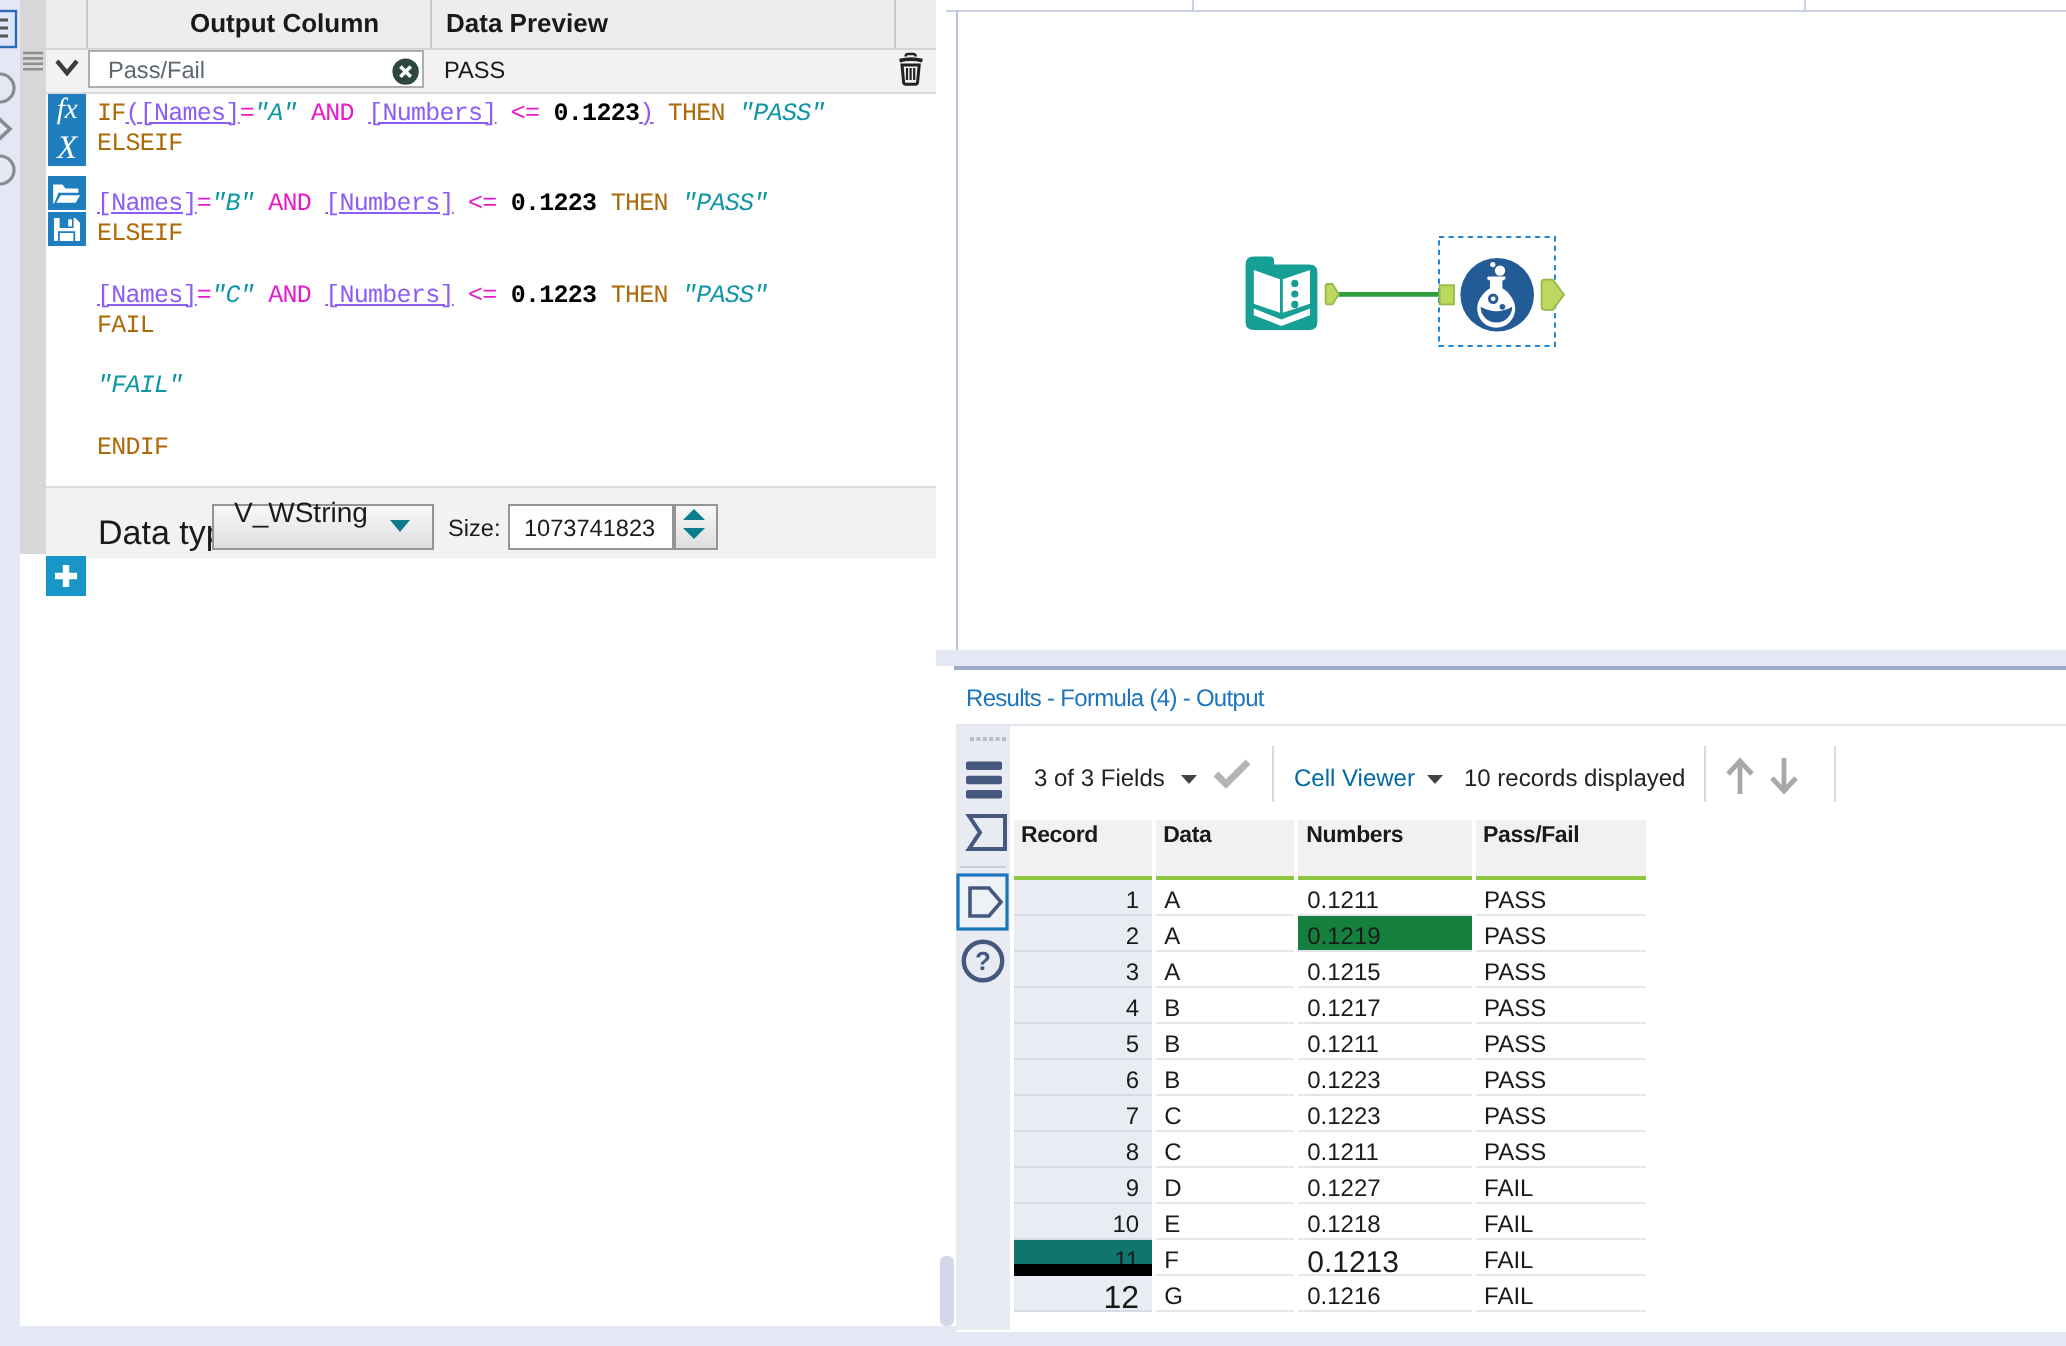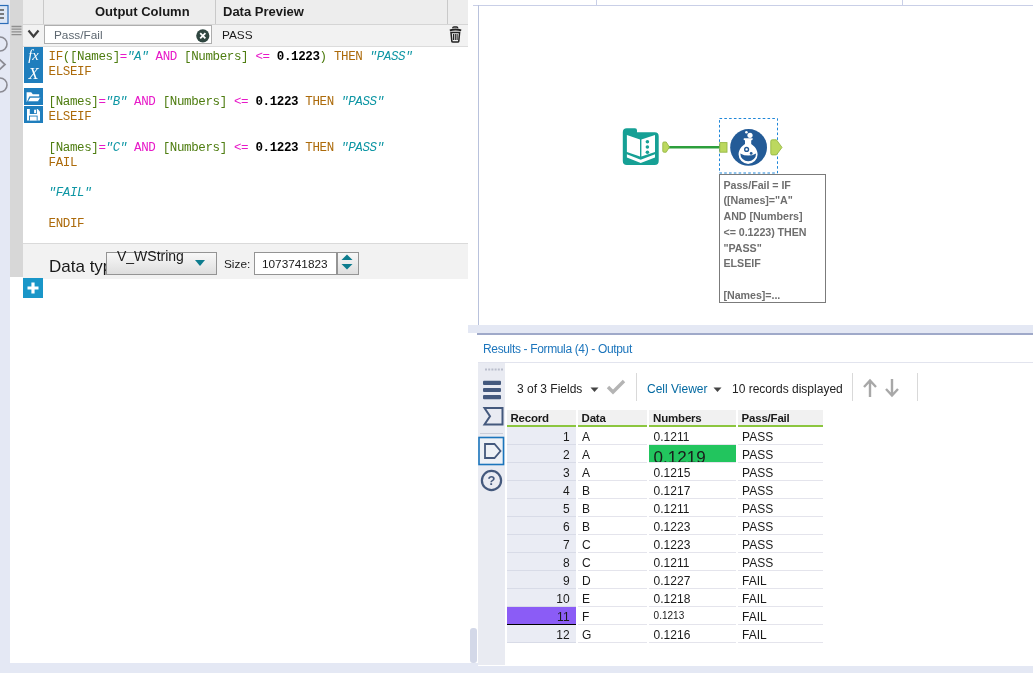--- a/index.html
+++ b/index.html
@@ -5,21 +5,21 @@
   html,body{margin:0;padding:0;}
   body{width:1033px;height:673px;overflow:hidden;background:#fff;
        font-family:"Liberation Sans", sans-serif;}
   .abs{position:absolute;}
   #app{position:relative;width:1033px;height:673px;background:#fff;}
   .lav{background:#e4e8f4;}
   .mono{font-family:"Liberation Mono", monospace;}
   
   .k{color:#ac6a0a;}
   .o{color:#e719c8;}
-  .f{color:#4d7c0f;}
+  .f{color:#8b5cf6;text-decoration:underline;}
   .n{color:#000;font-weight:bold;}
   .s{color:#0e96a4;font-style:italic;}
   #fml{font-size:12.5px;line-height:15.2px;letter-spacing:-0.37px;color:#333;white-space:pre;}
   .cell{overflow:hidden;white-space:nowrap;}
 </style>
 </head>
 <body>
 <div id="app">
 
   <div class="abs lav" style="left:0;top:0;width:10px;height:673px"></div>
@@ -155,29 +155,20 @@
 
     <circle cx="748.6" cy="147.4" r="18.4" fill="#235b97"></circle>
     <path d="M743.9 138.2 h8.8 v1.3 l-1.5 0.9 v3.7 c3.5 2.2 6.4 6 6.4 10.3 a9.5 9.5 0 0 1 -19 0 c0 -4.3 2.9 -8.1 6.4 -10.3 v-3.7 l-1.5 -0.9 z" fill="#fff"></path>
     <circle cx="750" cy="135.3" r="2.6" fill="#fff"></circle>
     <circle cx="746.4" cy="132.3" r="1.3" fill="#fff"></circle>
     <circle cx="746.6" cy="149.4" r="1.9" fill="none" stroke="#235b97" stroke-width="1.4"></circle>
     <circle cx="751.2" cy="153.4" r="1.4" fill="#235b97"></circle>
     <path d="M740.3 153.4 Q748.2 157.8 756.1 153.4 A7.9 7.9 0 0 1 740.3 153.4 z" fill="#235b97"></path>
   </svg>
 
-  <div class="abs" style="left:718.5px;top:173.5px;width:101px;height:124px;border:1px solid #7b7b7b;background:#fff;
-       font-size:10.7px;font-weight:bold;color:#6e6e6e;line-height:15.8px;padding:3px 0 0 4px;letter-spacing:-0.05px;white-space:pre">Pass/Fail = IF
-([Names]="A"
-AND [Numbers]
-&lt;= 0.1223) THEN
-"PASS"
-ELSEIF
-
-[Names]=...</div>
 
   <div class="abs" style="left:477px;top:333px;width:556px;height:1.5px;background:#9fa9c9"></div>
   <div class="abs" style="left:478px;top:334.5px;width:555px;height:331px;background:#fff"></div>
   <div class="abs" style="left:483px;top:341.5px;font-size:12px;letter-spacing:-0.35px;color:#1c75bc">Results - Formula (4) - Output</div>
   <div class="abs" style="left:478px;top:362px;width:555px;height:1px;background:#e2e4ee"></div>
 
   <div class="abs" style="left:478px;top:363px;width:27px;height:302px;background:#e9ebf2"></div>
   <svg class="abs" style="left:478px;top:363px" width="27" height="140" viewBox="0 0 27 140">
 
     <g fill="#b9bdcb">
@@ -220,36 +211,36 @@
     </svg>
   <div class="abs" style="left:732px;top:381.5px;font-size:12px;color:#222">10 records displayed</div>
   <div class="abs" style="left:852px;top:373px;width:1px;height:28px;background:#d9d9d9"></div>
   <svg class="abs" style="left:860px;top:377px" width="48" height="22" viewBox="0 0 48 22">
     <path d="M10 20 V4 M4 10 L10 3.5 L16 10" fill="none" stroke="#a8a8a8" stroke-width="2.4"></path>
     <path d="M32 2 V18 M26 12 L32 18.5 L38 12" fill="none" stroke="#a8a8a8" stroke-width="2.4"></path>
   </svg>
   <div class="abs" style="left:917px;top:373px;width:1px;height:28px;background:#d9d9d9"></div>
 
   <div id="tbl" class="abs" style="left:506.5px;top:410px;width:318px">
-<div style="display:flex;height:17px">
+<div style="display:flex;height:30px">
         <div class="cell" style="width:69.5px;background:#f1f1f1;border-bottom:2px solid #8cc63f;margin-right:2px;font-size:11.5px;font-weight:bold;color:#1a1a1a;padding:2px 0 0 4px;letter-spacing:-0.2px;box-sizing:border-box">Record</div>
         <div class="cell" style="width:70px;background:#f1f1f1;border-bottom:2px solid #8cc63f;margin-right:2px;font-size:11.5px;font-weight:bold;color:#1a1a1a;padding:2px 0 0 4px;letter-spacing:-0.2px;box-sizing:border-box">Data</div>
         <div class="cell" style="width:87px;background:#f1f1f1;border-bottom:2px solid #8cc63f;margin-right:2px;font-size:11.5px;font-weight:bold;color:#1a1a1a;padding:2px 0 0 4px;letter-spacing:-0.2px;box-sizing:border-box">Numbers</div>
         <div class="cell" style="width:85.5px;background:#f1f1f1;border-bottom:2px solid #8cc63f;margin-right:2px;font-size:11.5px;font-weight:bold;color:#1a1a1a;padding:2px 0 0 4px;letter-spacing:-0.2px;box-sizing:border-box">Pass/Fail</div>
       </div>
 <div style="display:flex;height:18px">
         <div class="cell" style="width:69.5px;background:#eaecf4;border-bottom:1px solid #d8dbe7;margin-right:2px;font-size:12px;color:#1a1a1a;text-align:right;padding:2.5px 6px 0 0;box-sizing:border-box">1</div>
         <div class="cell" style="width:70px;background:#fff;border-bottom:1px solid #e4e4ec;margin-right:2px;font-size:12px;color:#1a1a1a;padding:2.5px 0 0 4.5px;box-sizing:border-box">A</div>
         <div class="cell" style="width:87px;background:#fff;border-bottom:1px solid #e4e4ec;margin-right:2px;font-size:12px;color:#1a1a1a;padding:2.5px 0 0 4.5px;box-sizing:border-box">0.1211</div>
         <div class="cell" style="width:85.5px;background:#fff;border-bottom:1px solid #e4e4ec;margin-right:2px;font-size:12px;color:#1a1a1a;padding:2.5px 0 0 4.5px;box-sizing:border-box">PASS</div>
       </div>
 <div style="display:flex;height:18px">
         <div class="cell" style="width:69.5px;background:#eaecf4;border-bottom:1px solid #d8dbe7;margin-right:2px;font-size:12px;color:#1a1a1a;text-align:right;padding:2.5px 6px 0 0;box-sizing:border-box">2</div>
         <div class="cell" style="width:70px;background:#fff;border-bottom:1px solid #e4e4ec;margin-right:2px;font-size:12px;color:#1a1a1a;padding:2.5px 0 0 4.5px;box-sizing:border-box">A</div>
-        <div class="cell" style="width:87px;background:#22c55e;border-bottom:1px solid #e4e4ec;margin-right:2px;font-size:17px;color:#1a1a1a;padding:2.5px 0 0 4.5px;box-sizing:border-box">0.1219</div>
+        <div class="cell" style="width:87px;background:#15803d;border-bottom:1px solid #e4e4ec;margin-right:2px;font-size:12px;color:#1a1a1a;padding:2.5px 0 0 4.5px;box-sizing:border-box">0.1219</div>
         <div class="cell" style="width:85.5px;background:#fff;border-bottom:1px solid #e4e4ec;margin-right:2px;font-size:12px;color:#1a1a1a;padding:2.5px 0 0 4.5px;box-sizing:border-box">PASS</div>
       </div>
 <div style="display:flex;height:18px">
         <div class="cell" style="width:69.5px;background:#eaecf4;border-bottom:1px solid #d8dbe7;margin-right:2px;font-size:12px;color:#1a1a1a;text-align:right;padding:2.5px 6px 0 0;box-sizing:border-box">3</div>
         <div class="cell" style="width:70px;background:#fff;border-bottom:1px solid #e4e4ec;margin-right:2px;font-size:12px;color:#1a1a1a;padding:2.5px 0 0 4.5px;box-sizing:border-box">A</div>
         <div class="cell" style="width:87px;background:#fff;border-bottom:1px solid #e4e4ec;margin-right:2px;font-size:12px;color:#1a1a1a;padding:2.5px 0 0 4.5px;box-sizing:border-box">0.1215</div>
         <div class="cell" style="width:85.5px;background:#fff;border-bottom:1px solid #e4e4ec;margin-right:2px;font-size:12px;color:#1a1a1a;padding:2.5px 0 0 4.5px;box-sizing:border-box">PASS</div>
       </div>
 <div style="display:flex;height:18px">
         <div class="cell" style="width:69.5px;background:#eaecf4;border-bottom:1px solid #d8dbe7;margin-right:2px;font-size:12px;color:#1a1a1a;text-align:right;padding:2.5px 6px 0 0;box-sizing:border-box">4</div>
@@ -287,26 +278,26 @@
         <div class="cell" style="width:87px;background:#fff;border-bottom:1px solid #e4e4ec;margin-right:2px;font-size:12px;color:#1a1a1a;padding:2.5px 0 0 4.5px;box-sizing:border-box">0.1227</div>
         <div class="cell" style="width:85.5px;background:#fff;border-bottom:1px solid #e4e4ec;margin-right:2px;font-size:12px;color:#1a1a1a;padding:2.5px 0 0 4.5px;box-sizing:border-box">FAIL</div>
       </div>
 <div style="display:flex;height:18px">
         <div class="cell" style="width:69.5px;background:#eaecf4;border-bottom:1px solid #d8dbe7;margin-right:2px;font-size:12px;color:#1a1a1a;text-align:right;padding:2.5px 6px 0 0;box-sizing:border-box">10</div>
         <div class="cell" style="width:70px;background:#fff;border-bottom:1px solid #e4e4ec;margin-right:2px;font-size:12px;color:#1a1a1a;padding:2.5px 0 0 4.5px;box-sizing:border-box">E</div>
         <div class="cell" style="width:87px;background:#fff;border-bottom:1px solid #e4e4ec;margin-right:2px;font-size:12px;color:#1a1a1a;padding:2.5px 0 0 4.5px;box-sizing:border-box">0.1218</div>
         <div class="cell" style="width:85.5px;background:#fff;border-bottom:1px solid #e4e4ec;margin-right:2px;font-size:12px;color:#1a1a1a;padding:2.5px 0 0 4.5px;box-sizing:border-box">FAIL</div>
       </div>
 <div style="display:flex;height:18px">
-        <div class="cell" style="width:69.5px;background:#8b5cf6;border-bottom:1px solid #000000;margin-right:2px;font-size:12px;color:#1a1a1a;text-align:right;padding:2.5px 6px 0 0;box-sizing:border-box">11</div>
+        <div class="cell" style="width:69.5px;background:#0f766e;border-bottom:6px solid #000000;margin-right:2px;font-size:12px;color:#1a1a1a;text-align:right;padding:2.5px 6px 0 0;box-sizing:border-box">11</div>
         <div class="cell" style="width:70px;background:#fff;border-bottom:1px solid #e4e4ec;margin-right:2px;font-size:12px;color:#1a1a1a;padding:2.5px 0 0 4.5px;box-sizing:border-box">F</div>
-        <div class="cell" style="width:87px;background:#fff;border-bottom:1px solid #e4e4ec;margin-right:2px;font-size:10px;color:#1a1a1a;padding:2.5px 0 0 4.5px;box-sizing:border-box">0.1213</div>
+        <div class="cell" style="width:87px;background:#fff;border-bottom:1px solid #e4e4ec;margin-right:2px;font-size:15px;color:#1a1a1a;padding:2.5px 0 0 4.5px;box-sizing:border-box">0.1213</div>
         <div class="cell" style="width:85.5px;background:#fff;border-bottom:1px solid #e4e4ec;margin-right:2px;font-size:12px;color:#1a1a1a;padding:2.5px 0 0 4.5px;box-sizing:border-box">FAIL</div>
       </div>
 <div style="display:flex;height:18px">
-        <div class="cell" style="width:69.5px;background:#eaecf4;border-bottom:1px solid #d8dbe7;margin-right:2px;font-size:12px;color:#1a1a1a;text-align:right;padding:2.5px 6px 0 0;box-sizing:border-box">12</div>
+        <div class="cell" style="width:69.5px;background:#eaecf4;border-bottom:1px solid #d8dbe7;margin-right:2px;font-size:16px;color:#1a1a1a;text-align:right;padding:2.5px 6px 0 0;box-sizing:border-box">12</div>
         <div class="cell" style="width:70px;background:#fff;border-bottom:1px solid #e4e4ec;margin-right:2px;font-size:12px;color:#1a1a1a;padding:2.5px 0 0 4.5px;box-sizing:border-box">G</div>
         <div class="cell" style="width:87px;background:#fff;border-bottom:1px solid #e4e4ec;margin-right:2px;font-size:12px;color:#1a1a1a;padding:2.5px 0 0 4.5px;box-sizing:border-box">0.1216</div>
         <div class="cell" style="width:85.5px;background:#fff;border-bottom:1px solid #e4e4ec;margin-right:2px;font-size:12px;color:#1a1a1a;padding:2.5px 0 0 4.5px;box-sizing:border-box">FAIL</div>
       </div>
 </div>
 
 </div>
 
 </body></html>

